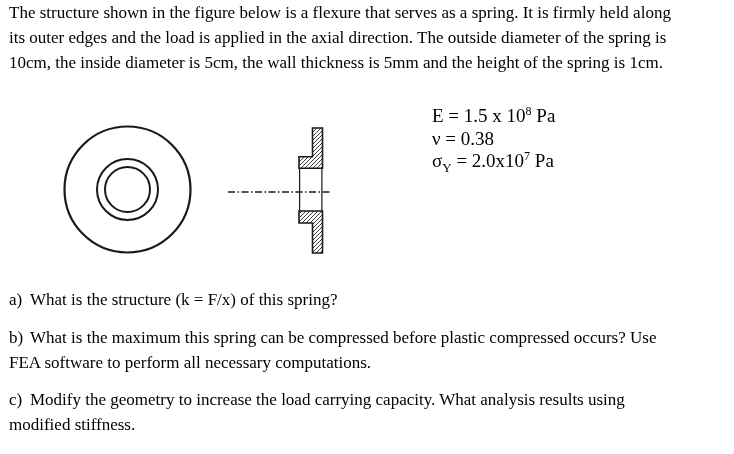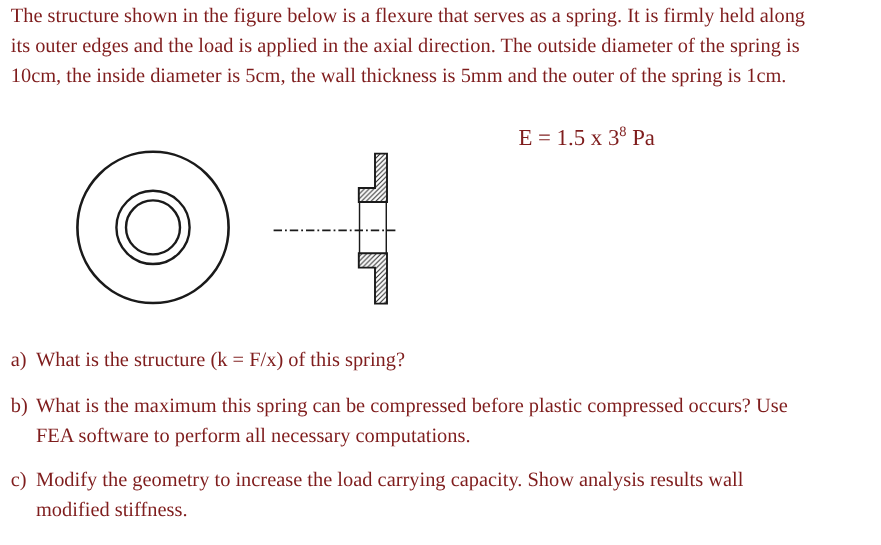--- a/index.html
+++ b/index.html
@@ -1,41 +1,41 @@
 <!DOCTYPE html>
 <html><head>
 <meta charset="utf-8">
 <style>
   html,body{margin:0;padding:0;background:#fff;}
   .page{
     position:relative;width:734px;height:454px;background:#ffffff;
-    font-family:"Liberation Serif","DejaVu Serif",serif;color:#7f1d1d;overflow:hidden;
+    font-family:"Liberation Serif","DejaVu Serif",serif;color:#000000;overflow:hidden;
   }
   .para{position:absolute;left:9px;top:0px;font-size:17px;line-height:25px;white-space:nowrap;}
   .figure{position:absolute;left:55px;top:110px;width:290px;height:150px;}
   .matprops{position:absolute;left:432px;top:105px;font-size:19px;line-height:22.5px;white-space:nowrap;}
   .matprops sup{font-size:12px;line-height:0;}
   .matprops sub{font-size:13px;line-height:0;}
   .q{position:absolute;left:9px;font-size:17px;line-height:25px;white-space:nowrap;}
   .q-a{top:287px;}
   .q-b{top:325px;}
   .q-c{top:387px;}
   .qrow{display:flex;}
   .qlabel{flex:0 0 21px;width:21px;}
-  .qline2{margin-left:21px;}
+  .qline2{}
 </style>
 </head>
 <body>
 
 <div class="page">
 
   <div class="para">
     <div>The structure shown in the figure below is a flexure that serves as a spring. It is firmly held along</div>
     <div>its outer edges and the load is applied in the axial direction. The outside diameter of the spring is</div>
-    <div>10cm, the inside diameter is 5cm, the wall thickness is 5mm and the outer of the spring is 1cm.</div>
+    <div>10cm, the inside diameter is 5cm, the wall thickness is 5mm and the height of the spring is 1cm.</div>
   </div>
 
   <div class="figure">
     <svg width="290" height="150" viewBox="0 0 290 150">
       <defs>
         <pattern id="hatch" patternUnits="userSpaceOnUse" width="4" height="4">
           <path d="M-1,1 l2,-2 M0,4 l4,-4 M3,5 l2,-2" stroke="#2a2a2a" stroke-width="0.9" fill="none"></path>
         </pattern>
       </defs>
 
@@ -49,39 +49,41 @@
         <polygon points="257.5,18 267.5,18 267.5,58.3 244,58.3 244,46.7 257.5,46.7" fill="url(#hatch)" stroke="#1a1a1a" stroke-width="1.6"></polygon>
         <polygon points="244,101 267.5,101 267.5,143 257.5,143 257.5,113 244,113" fill="url(#hatch)" stroke="#1a1a1a" stroke-width="1.6"></polygon>
         <line x1="244.6" y1="58.3" x2="244.6" y2="101" stroke="#1a1a1a" stroke-width="1.2"></line>
         <line x1="266.9" y1="58.3" x2="266.9" y2="101" stroke="#1a1a1a" stroke-width="1.2"></line>
         <line x1="173" y1="82" x2="277" y2="82" stroke="#1a1a1a" stroke-width="1.3" stroke-dasharray="7 2.5 1.5 2.5"></line>
       </g>
     </svg>
   </div>
 
   <div class="matprops">
-    <div><span>E = 1.5 x 3</span><sup>8</sup><span> Pa</span></div>
+    <div><span>E = 1.5 x 10</span><sup>8</sup><span> Pa</span></div>
+    <div><span>ν = 0.38</span></div>
+    <div><span>σ</span><sub>Y</sub><span> = 2.0x10</span><sup>7</sup><span> Pa</span></div>
   </div>
 
   <div class="q q-a">
     <div class="qrow">
       <span class="qlabel">a)</span>
       <span>What is the structure (k = F/x) of this spring?</span>
     </div>
   </div>
 
   <div class="q q-b">
     <div class="qrow">
       <span class="qlabel">b)</span>
       <span>What is the maximum this spring can be compressed before plastic compressed occurs? Use</span>
     </div>
     <div class="qline2">FEA software to perform all necessary computations.</div>
   </div>
 
   <div class="q q-c">
     <div class="qrow">
       <span class="qlabel">c)</span>
-      <span>Modify the geometry to increase the load carrying capacity. Show analysis results wall</span>
+      <span>Modify the geometry to increase the load carrying capacity. What analysis results using</span>
     </div>
     <div class="qline2">modified stiffness.</div>
   </div>
 
 </div>
 
 </body></html>

